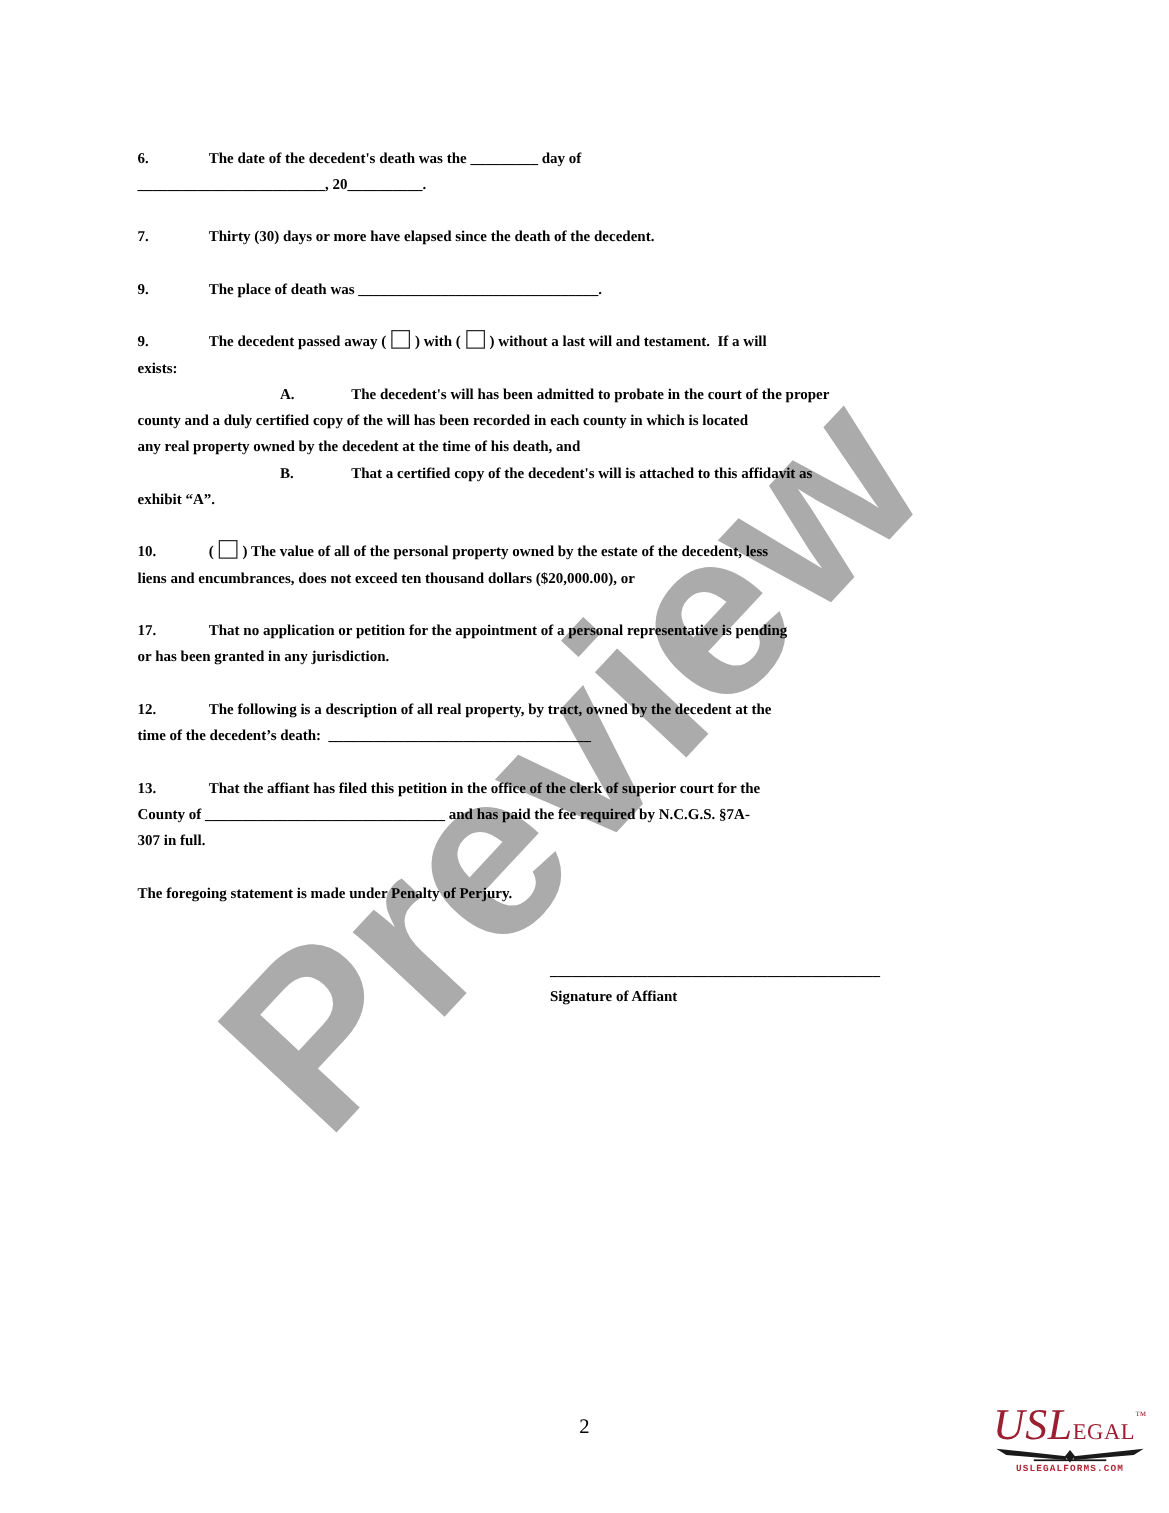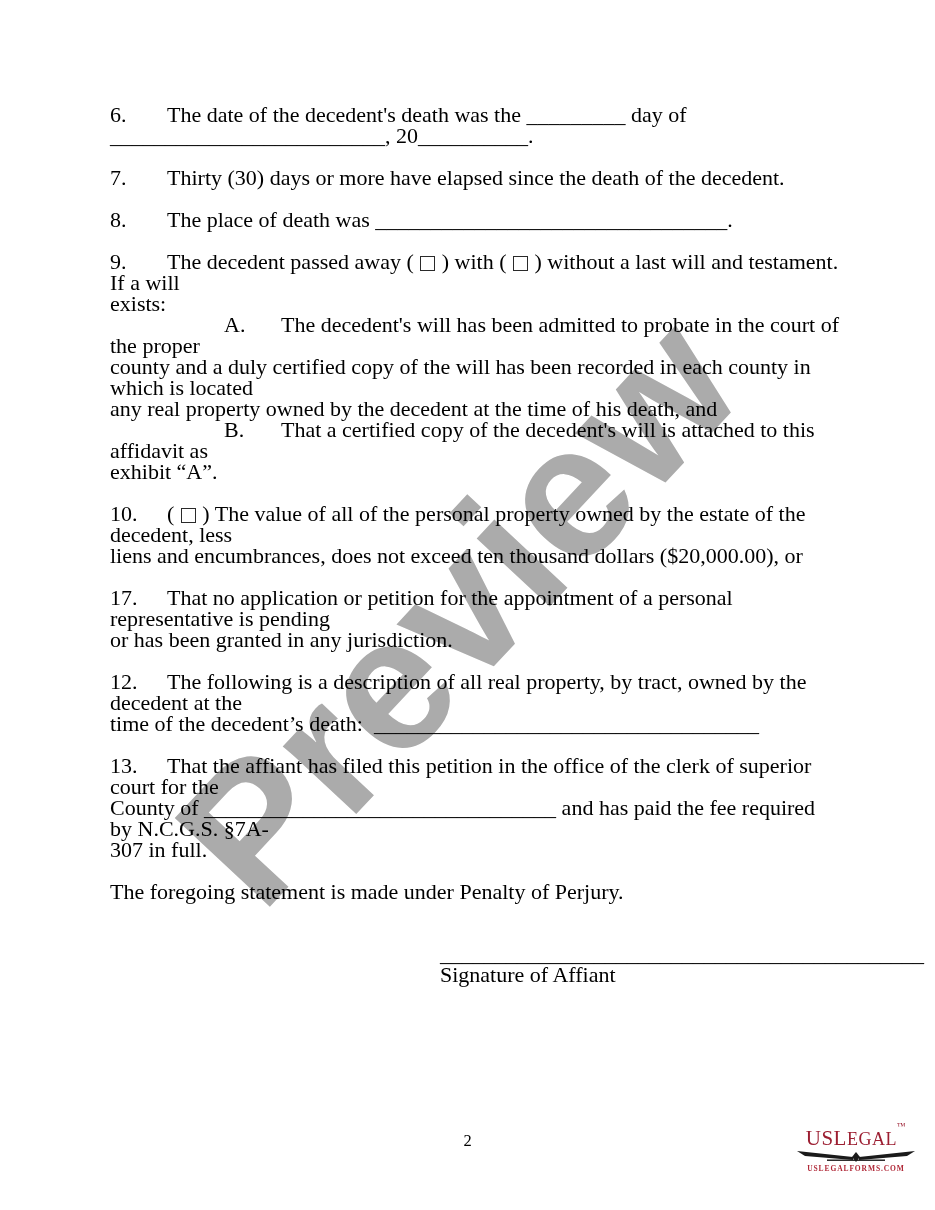--- a/index.html
+++ b/index.html
@@ -22,26 +22,27 @@
     font-weight: bold;
     font-size: 189px;
     color: #ababab;
     white-space: nowrap;
     z-index: 0;
     user-select: none;
   }
 
   .doc {
     position: absolute;
-    left: 110px; top: 104px;
+    left: 110px; top: 116px;
     width: 732px;
     z-index: 1;
-    font-size: 22px;
+    font-size: 12px;
     line-height: 21px;
     color: #000;
+    font-weight: bold;
   }
   .para {
     margin: 21px 0 0 0;
     white-space: pre-wrap;
     tab-size: 57px;
     -moz-tab-size: 57px;
   }
   .para.first { margin-top: 0; }
   .para.tight { margin-top: 0; }
 
@@ -78,45 +79,45 @@
     text-align: center;
     z-index: 1;
     line-height: 1;
   }
   .logo-row1 {
     font-family: "Liberation Serif", serif;
     color: #9c1e31;
     white-space: nowrap;
     letter-spacing: 0.5px;
   }
-  .lg-big   { font-size: 21px; }
+  .lg-big   { font-size: 35px; font-style: italic; }
   .lg-small { font-size: 18px; }
   .lg-tm    { font-size: 9px; vertical-align: 16px; }
   .wings    { display: block; margin: 1px auto 2px auto; }
   .logo-url {
-    font-family: Liberation Serif, serif;
+    font-family: Liberation Mono, monospace;
     font-size: 7.5px;
     font-weight: bold;
     letter-spacing: 0.9px;
     color: #b02837;
     white-space: nowrap;
   }
 </style>
 </head>
 <body>
 
 <div class="page">
 
   <div class="watermark">Preview</div>
 
   <div class="doc">
     <p class="para first">6.	The date of the decedent's death was the _________ day of
 _________________________, 20__________.</p>
     <p class="para">7.	Thirty (30) days or more have elapsed since the death of the decedent.</p>
-    <p class="para">8.	The place of death was ________________________________.</p>
+    <p class="para">9.	The place of death was ________________________________.</p>
     <p class="para">9.	The decedent passed away ( <span class="cb"></span> ) with ( <span class="cb"></span> ) without a last will and testament.  If a will
 exists:</p>
     <p class="para tight">		A.	The decedent's will has been admitted to probate in the court of the proper
 county and a duly certified copy of the will has been recorded in each county in which is located
 any real property owned by the decedent at the time of his death, and</p>
     <p class="para tight">		B.	That a certified copy of the decedent's will is attached to this affidavit as
 exhibit “A”.</p>
     <p class="para">10.	( <span class="cb"></span> ) The value of all of the personal property owned by the estate of the decedent, less
 liens and encumbrances, does not exceed ten thousand dollars ($20,000.00), or</p>
     <p class="para">17.	That no application or petition for the appointment of a personal representative is pending

